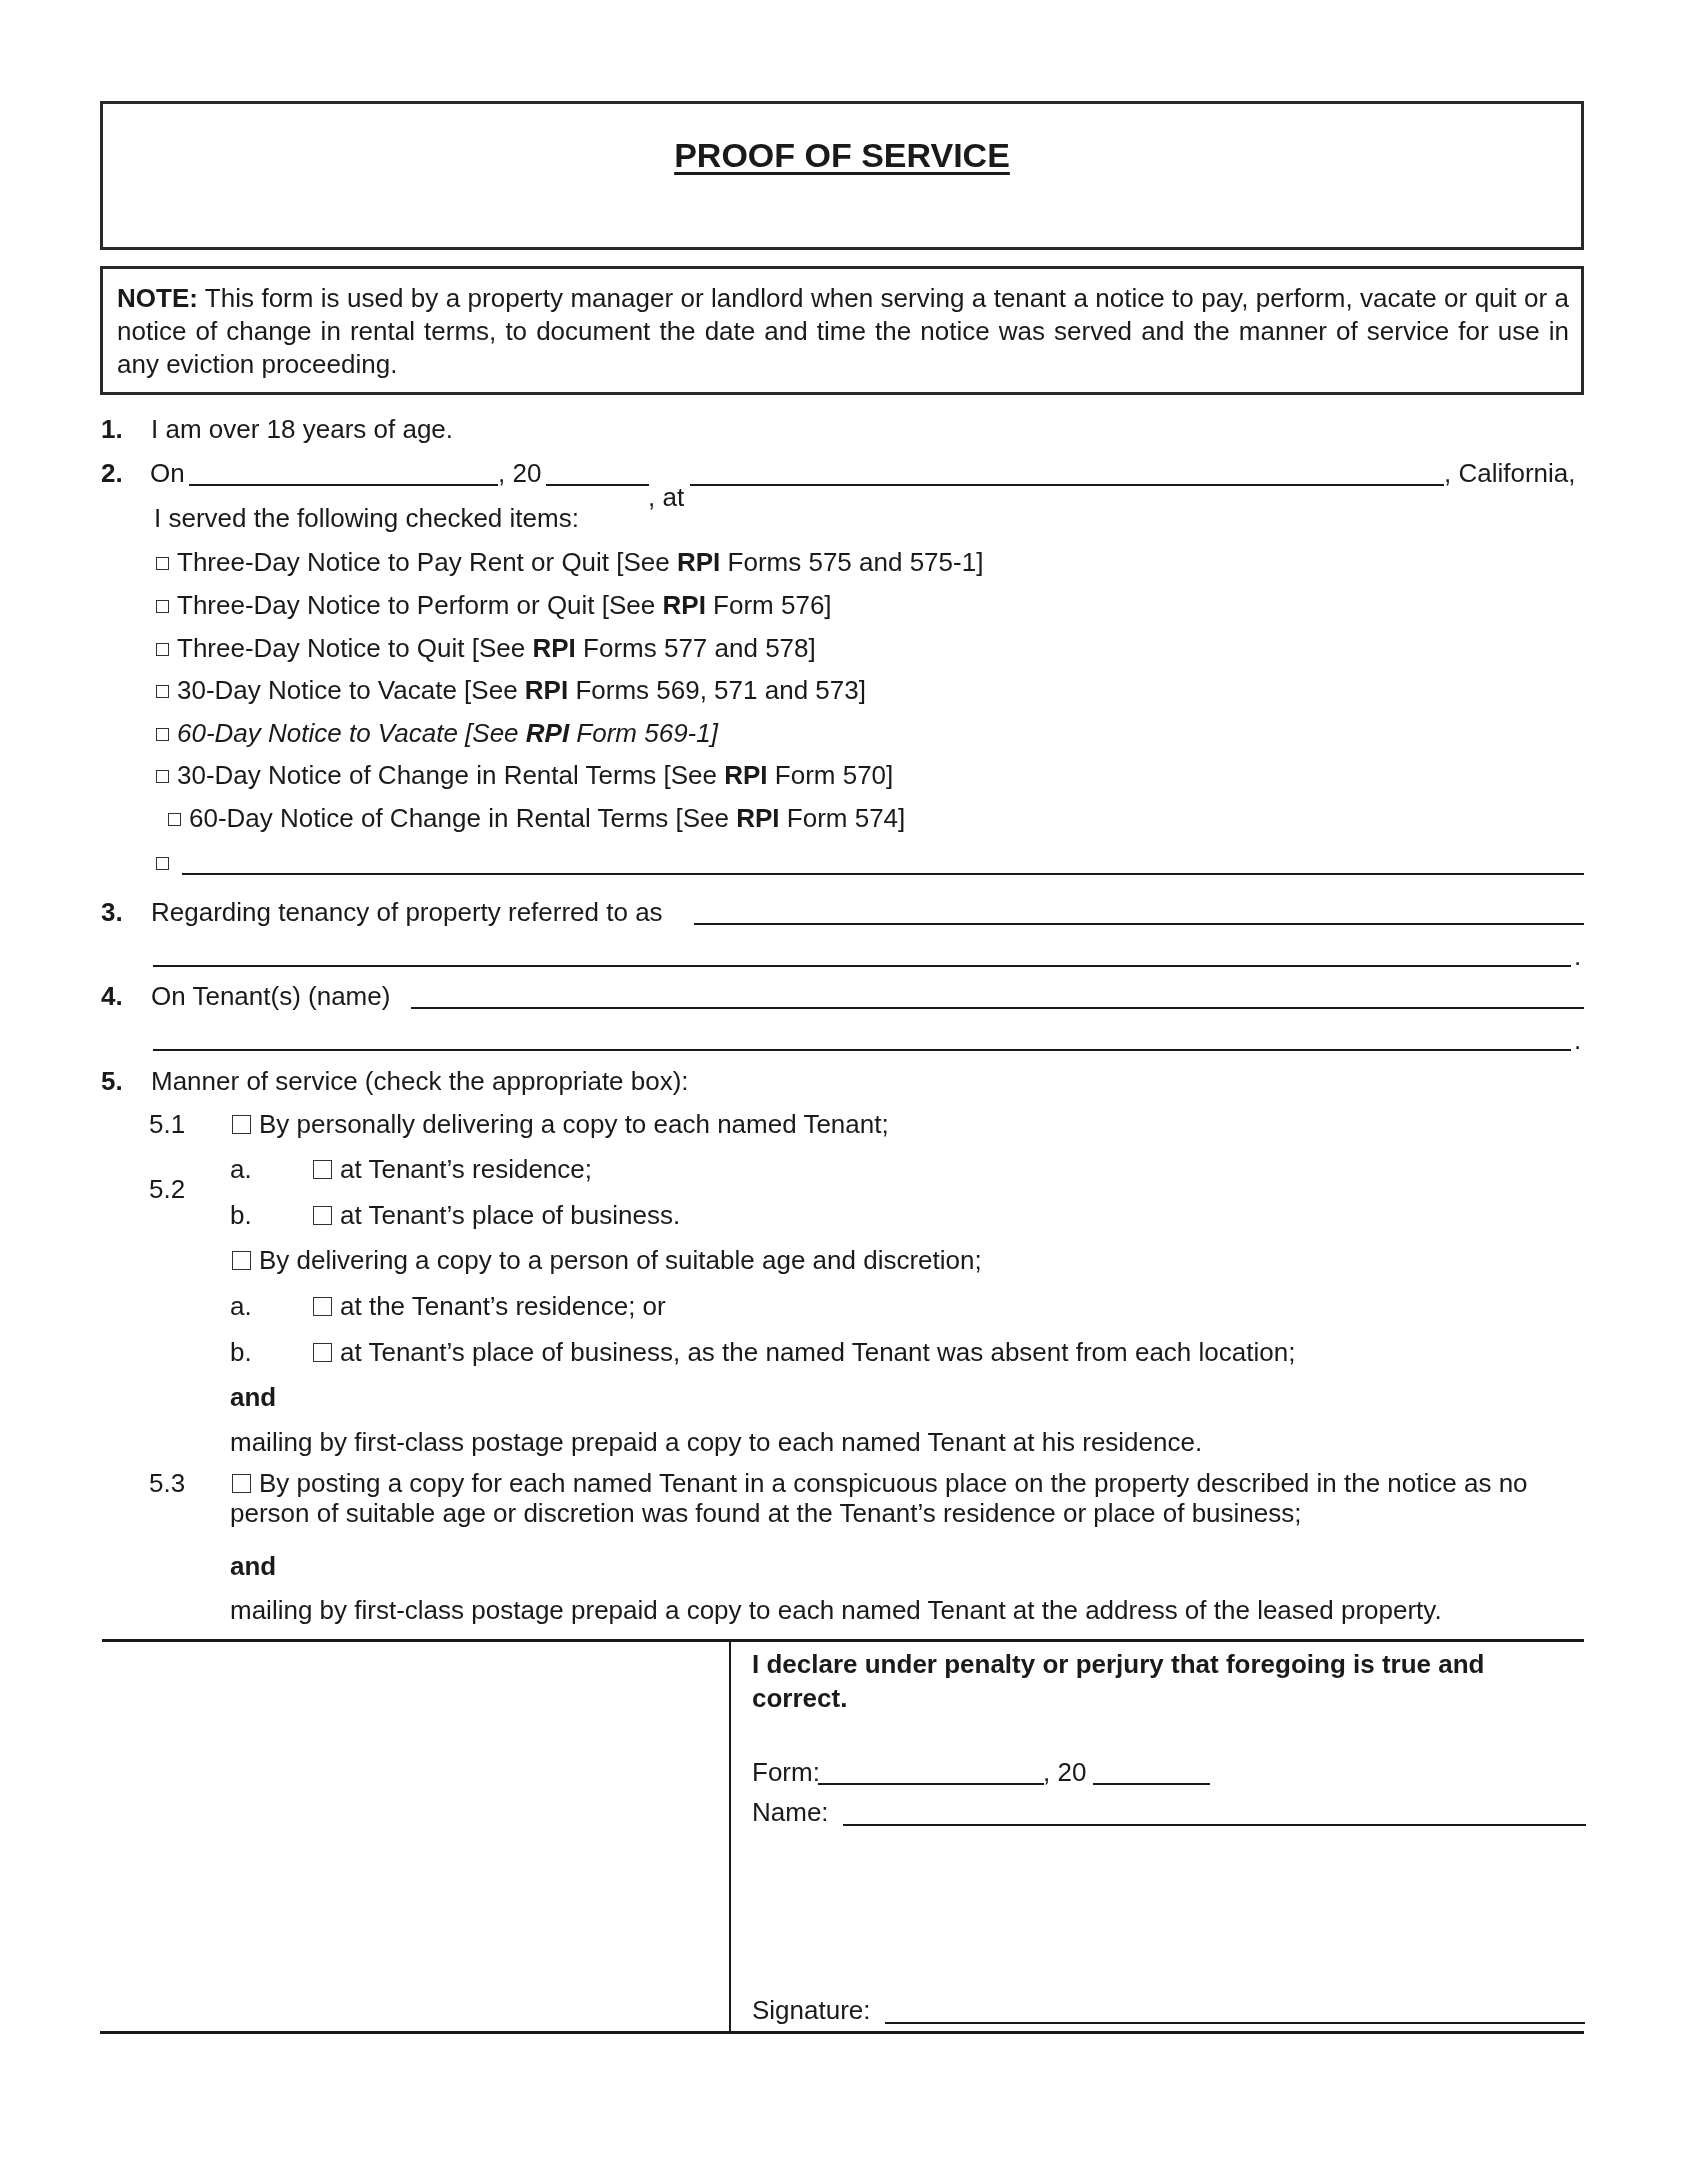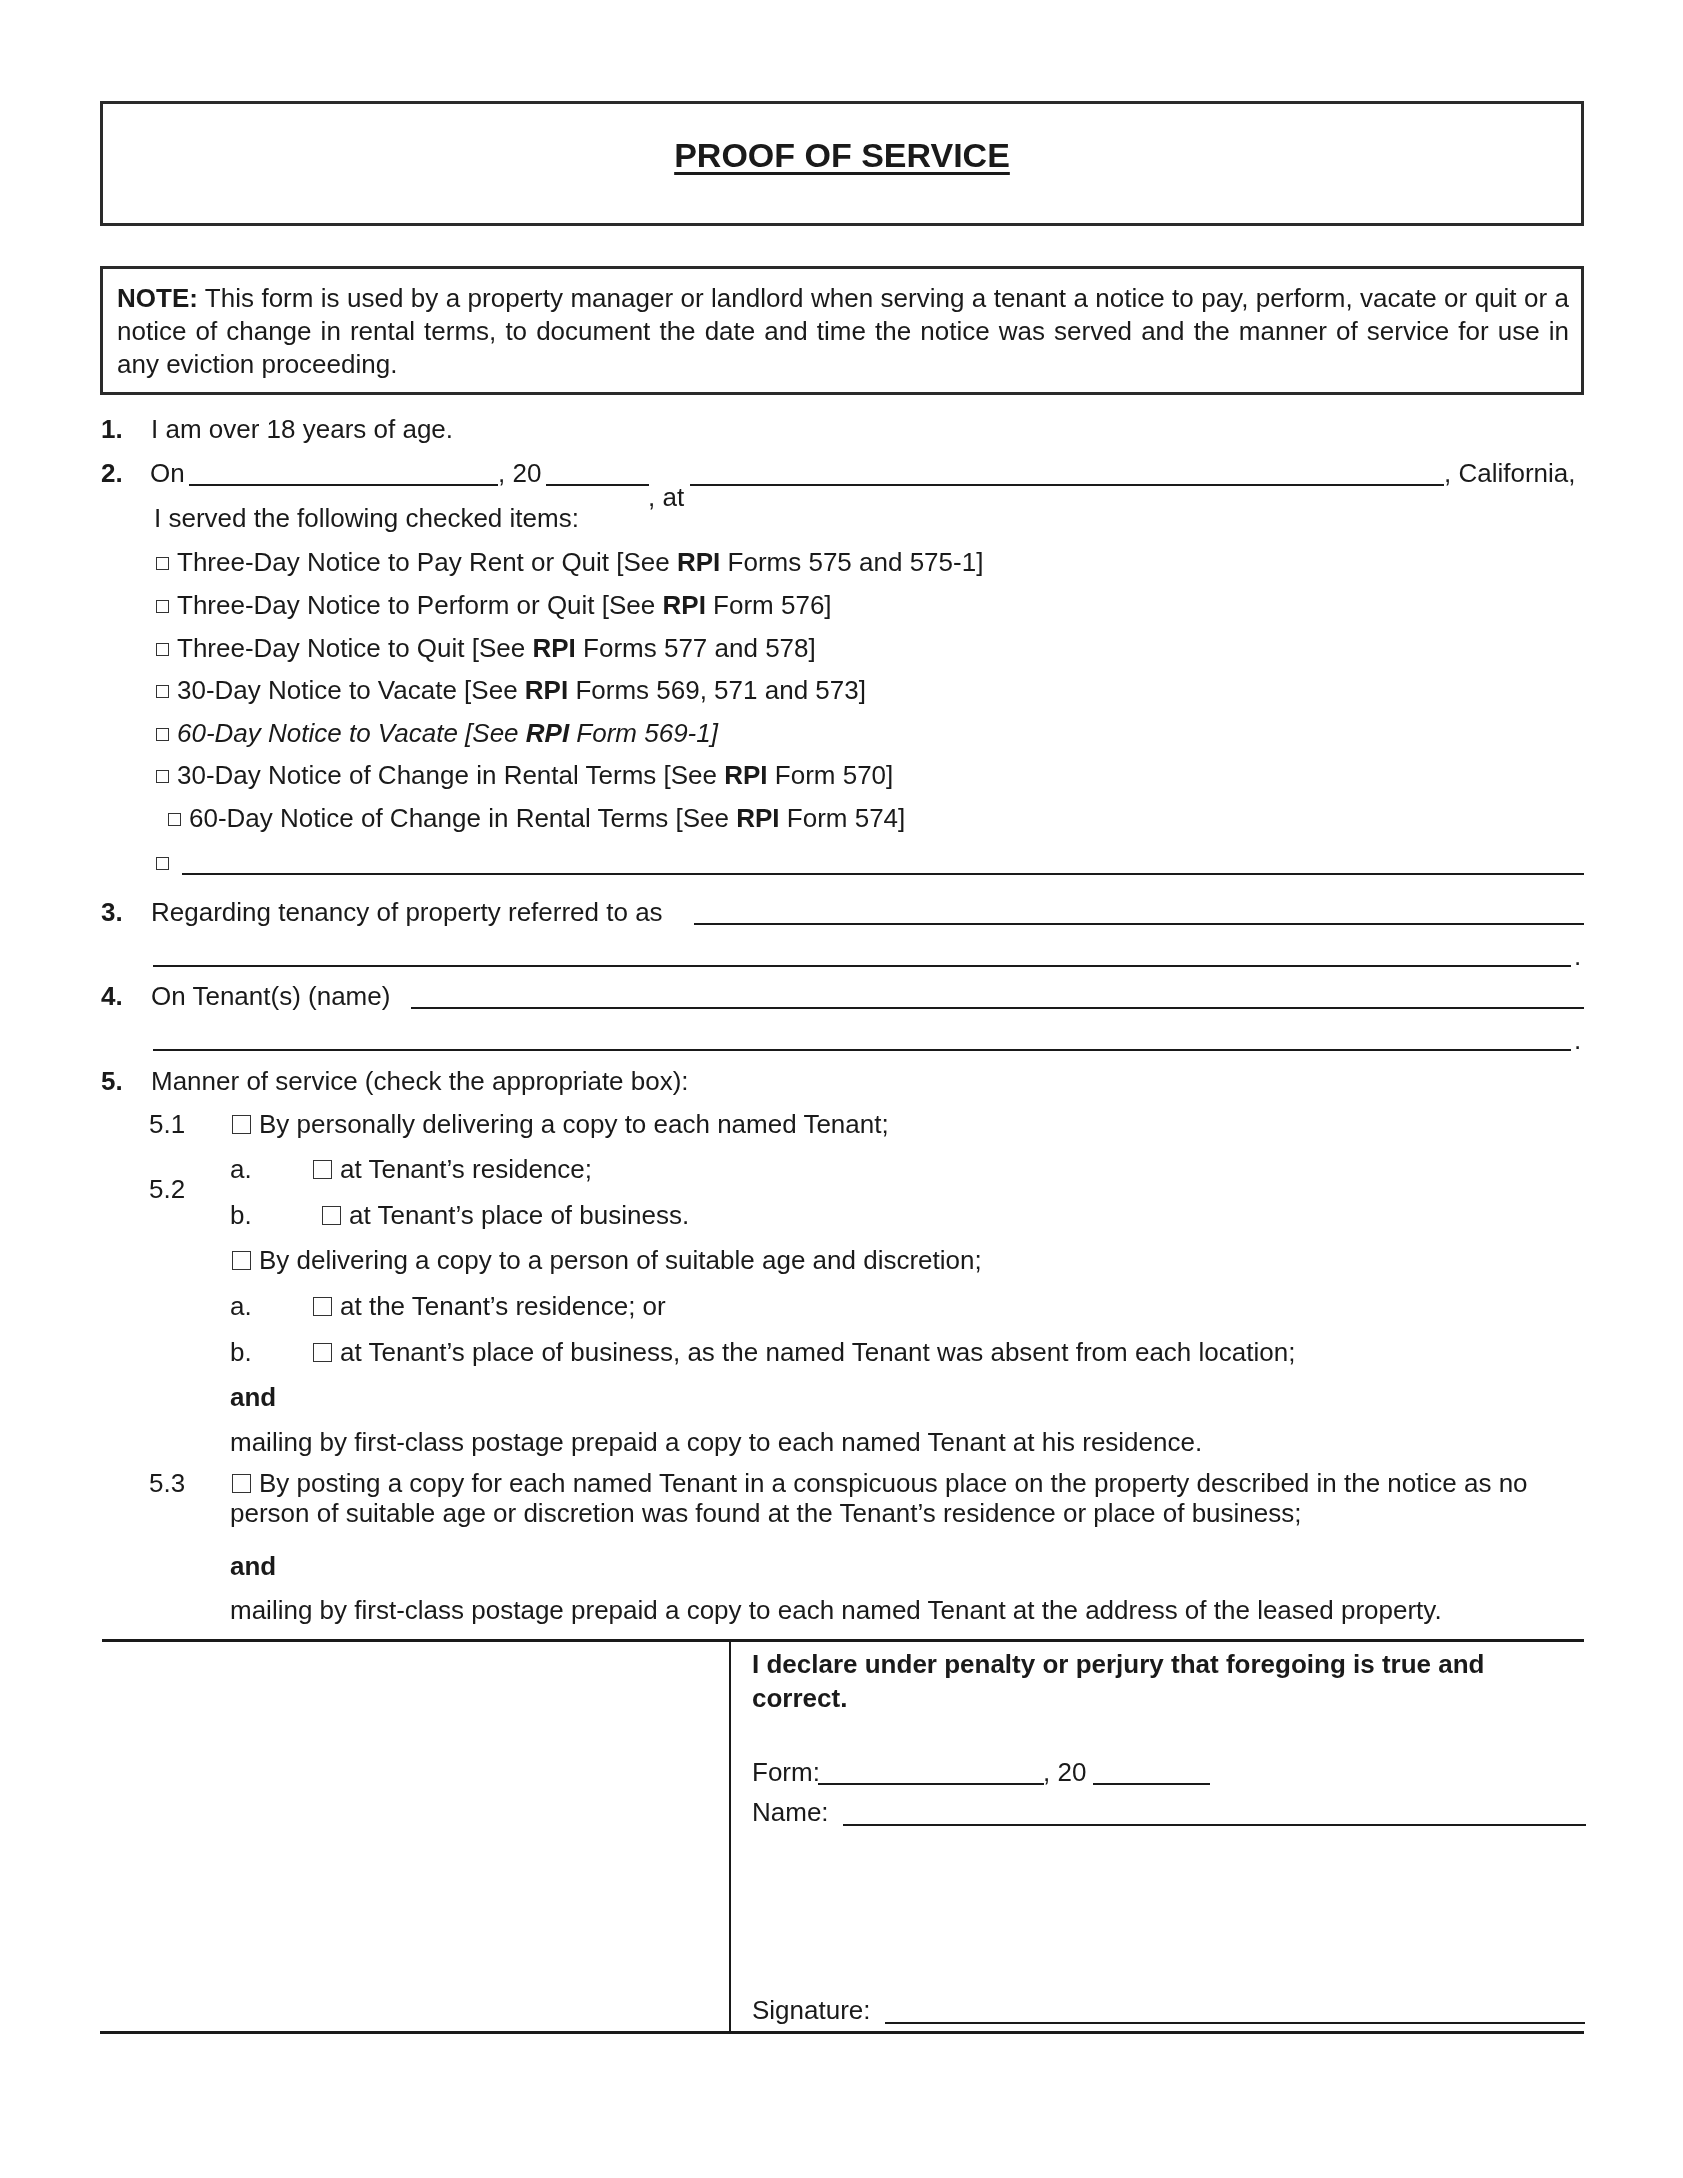--- a/index.html
+++ b/index.html
@@ -34,21 +34,21 @@
   .rule { position: absolute; border-top: 3px solid #1a1a1a; height: 0; }
   .vrule { position: absolute; border-left: 2px solid #1a1a1a; width: 0; }
   input.field {
     border: none; background: transparent; outline: none; padding: 0;
     font-family: "Liberation Sans", sans-serif; font-size: 24px;
   }
 </style>
 </head>
 <body>
 
-<div class="box" style="left:100px; top:101px; width:1484px; height:125px;">
+<div class="box" style="left:100px; top:101px; width:1484px; height:149px;">
   <div class="title" style="top:32px;">PROOF OF SERVICE</div>
 </div>
 
 <div class="box" style="left:100px; top:266px; width:1484px; height:129px;">
   <div class="note">
     <span class="bold">NOTE:</span>
     <span>This form is used by a property manager or landlord when serving a tenant a notice to pay, perform, vacate or quit or a notice of change in rental terms, to document the date and time the notice was served and the manner of service for use in any eviction proceeding.</span>
   </div>
 </div>
 
@@ -118,21 +118,21 @@
 
 <div class="abs txt" style="left:149px; top:1109px;">5.1</div>
 <div class="abs txt" style="left:232px; top:1109px;">
   <span class="cb"></span><span>By personally delivering a copy to each named Tenant;</span>
 </div>
 <div class="abs txt" style="left:230px; top:1154px;">a.</div>
 <div class="abs txt" style="left:313px; top:1154px;">
   <span class="cb"></span><span>at Tenant’s residence;</span>
 </div>
 <div class="abs txt" style="left:230px; top:1200px;">b.</div>
-<div class="abs txt" style="left:322px; top:1200px;">
+<div class="abs txt" style="left:313px; top:1200px;">
   <span class="cb"></span><span>at Tenant’s place of business.</span>
 </div>
 
 <div class="abs txt" style="left:149px; top:1174px;">5.2</div>
 <div class="abs txt" style="left:232px; top:1245px;">
   <span class="cb"></span><span>By delivering a copy to a person of suitable age and discretion;</span>
 </div>
 <div class="abs txt" style="left:230px; top:1291px;">a.</div>
 <div class="abs txt" style="left:313px; top:1291px;">
   <span class="cb"></span><span>at the Tenant’s residence; or</span>

